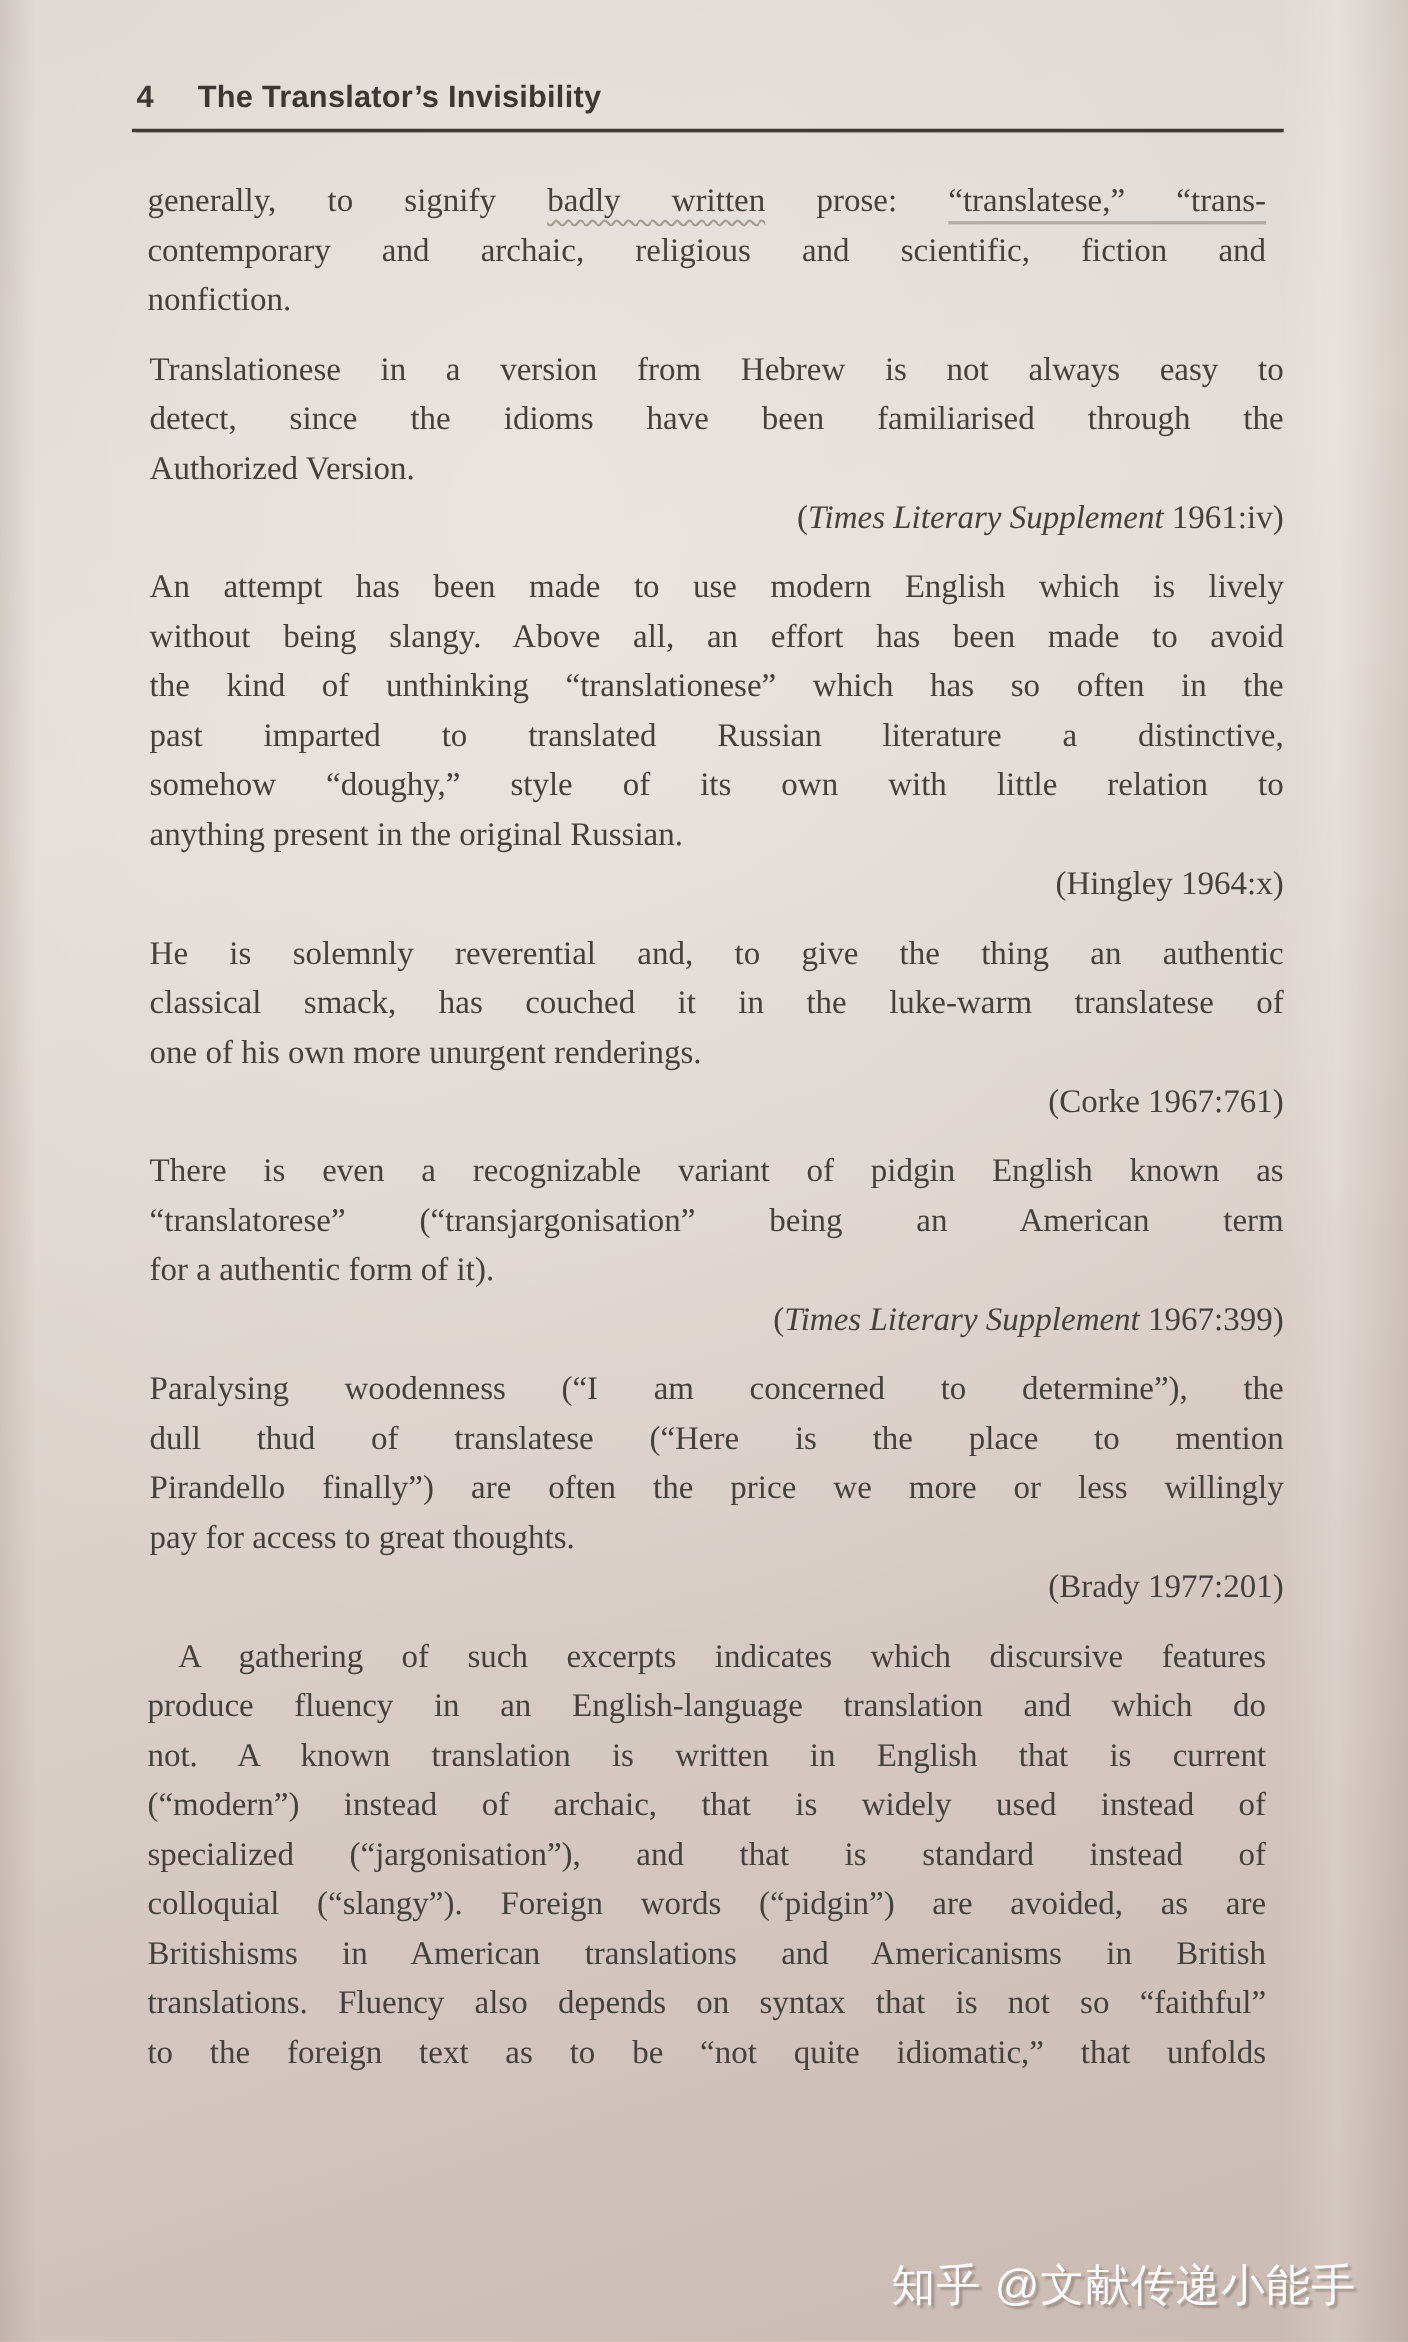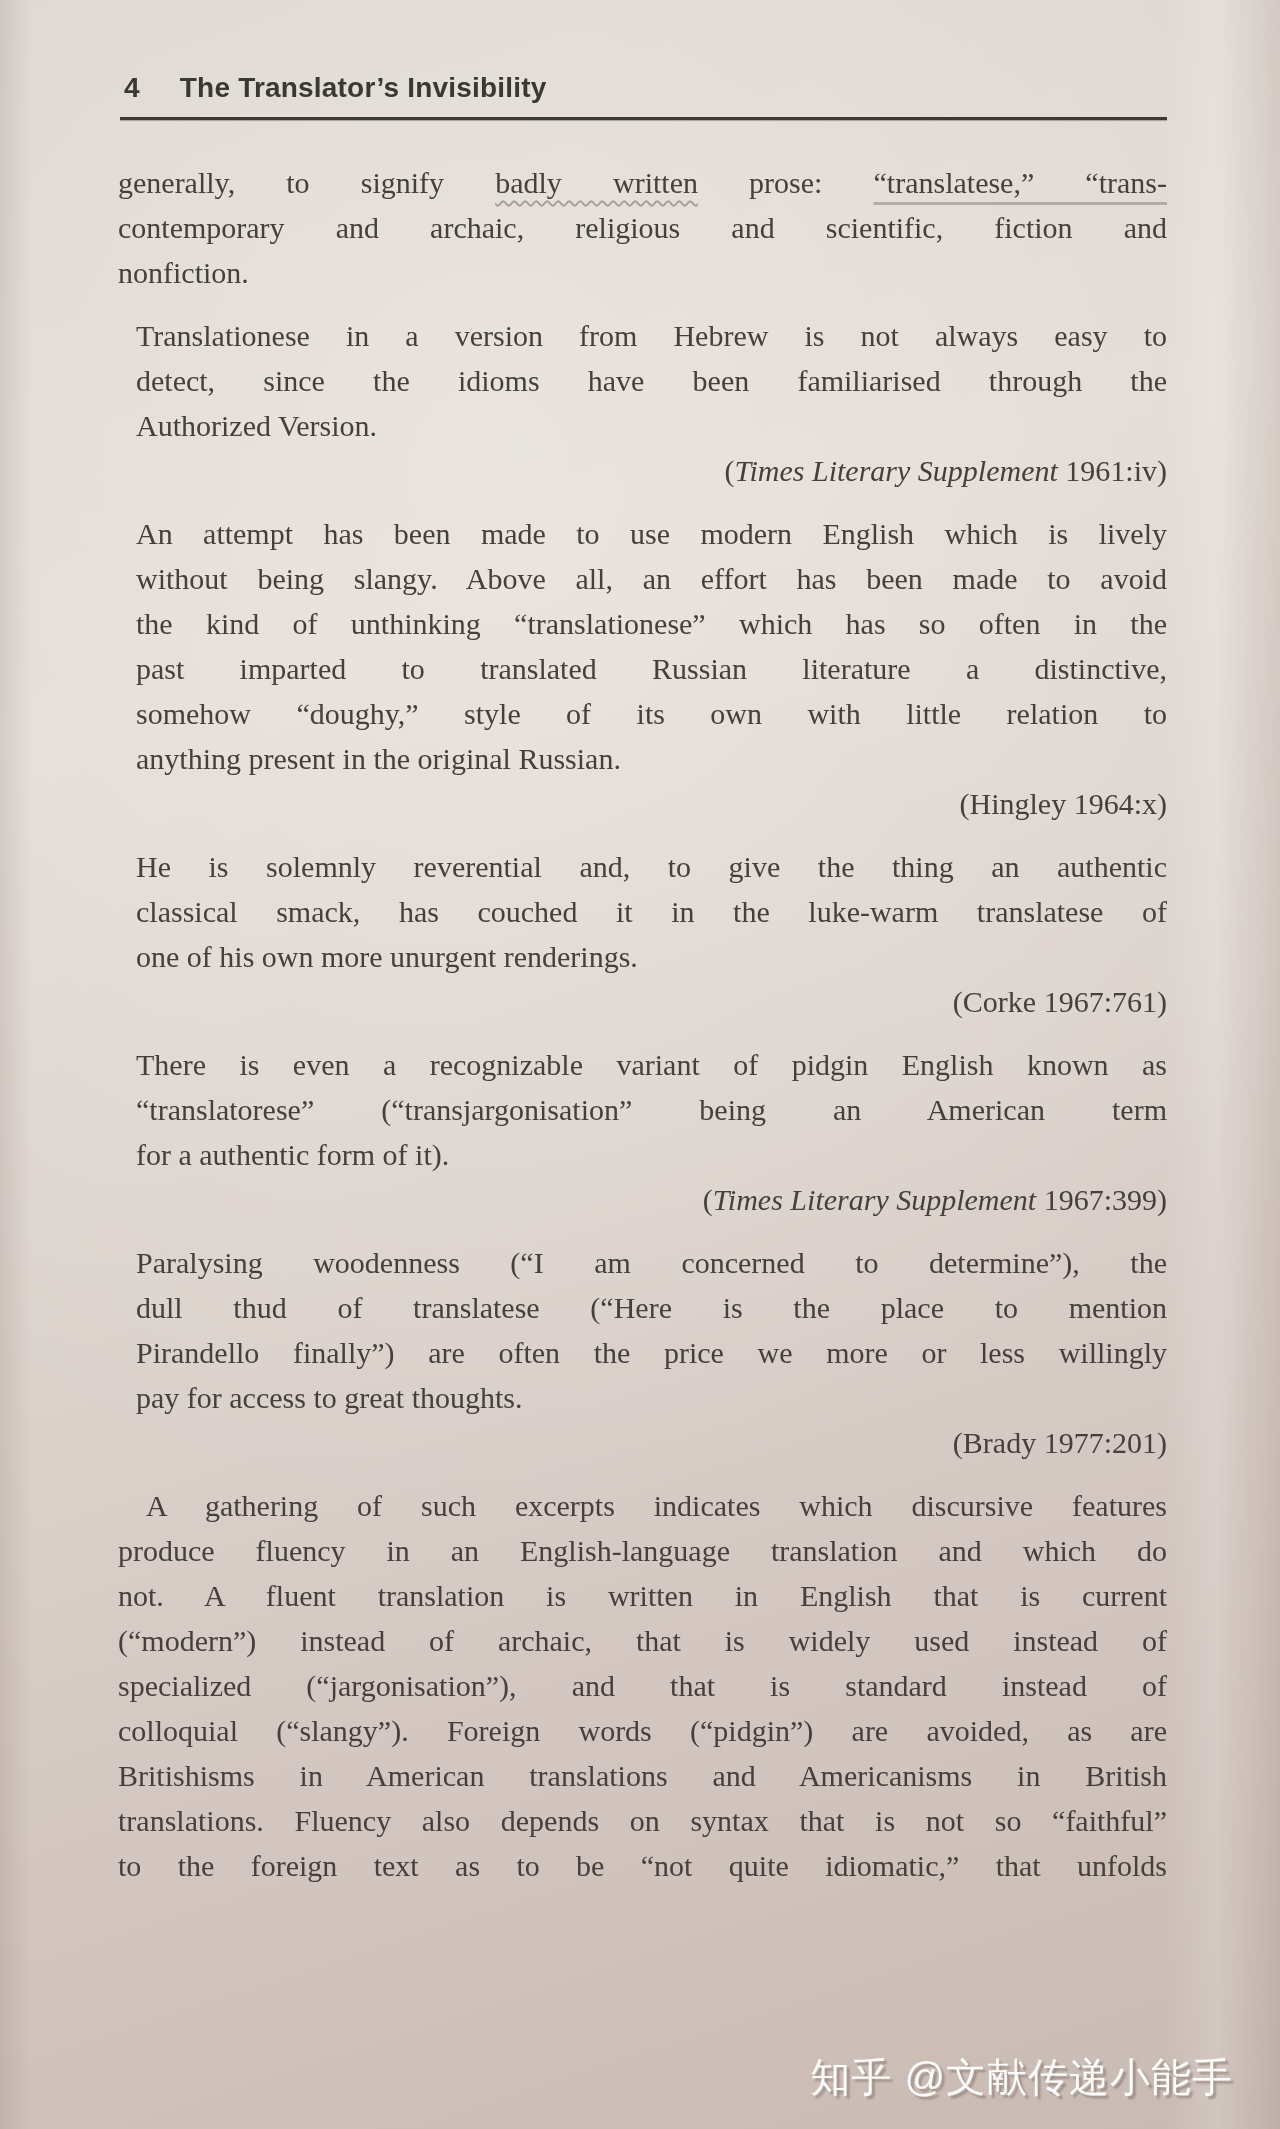--- a/index.html
+++ b/index.html
@@ -33,21 +33,21 @@
   .hdr .num { margin-right: 40px; }
   .rule {
     margin-top: 13px;
     margin-left: 2px;
     height: 0;
     border-bottom: 3px solid rgba(48,42,38,0.92);
     box-shadow: 0 1px 1px rgba(48,42,38,0.35);
     margin-bottom: 40px;
   }
   
-  .block { margin: 0; }
+  .block { margin: 16px; }
   .block.quote { margin: 18px 0 18px 18px; }
   .line {
     font-size: 30px;
     line-height: 45px;
     white-space: normal;
     color: #46403c;
     text-rendering: optimizeLegibility;
   }
   .line.j { text-align: justify; text-align-last: justify; }
   .line.ind { text-indent: 28px; }
@@ -127,21 +127,21 @@
       <div class="block quote">
         <div class="line j">Paralysing woodenness (“I am concerned to determine”), the</div>
         <div class="line j">dull thud of translatese (“Here is the place to mention</div>
         <div class="line j">Pirandello finally”) are often the price we more or less willingly</div>
         <div class="line">pay for access to great thoughts.</div>
         <div class="line attr">(Brady 1977:201)</div>
       </div>
       <div class="block para">
         <div class="line j ind">A gathering of such excerpts indicates which discursive features</div>
         <div class="line j">produce fluency in an English-language translation and which do</div>
-        <div class="line j">not. A fluent translation is written in English that is current</div>
+        <div class="line j">not. A known translation is written in English that is current</div>
         <div class="line j">(“modern”) instead of archaic, that is widely used instead of</div>
         <div class="line j">specialized (“jargonisation”), and that is standard instead of</div>
         <div class="line j">colloquial (“slangy”). Foreign words (“pidgin”) are avoided, as are</div>
         <div class="line j">Britishisms in American translations and Americanisms in British</div>
         <div class="line j">translations. Fluency also depends on syntax that is not so “faithful”</div>
         <div class="line j">to the foreign text as to be “not quite idiomatic,” that unfolds</div>
       </div>
     </main>
   <div class="watermark">知乎 @文献传递小能手</div>
 </div>

